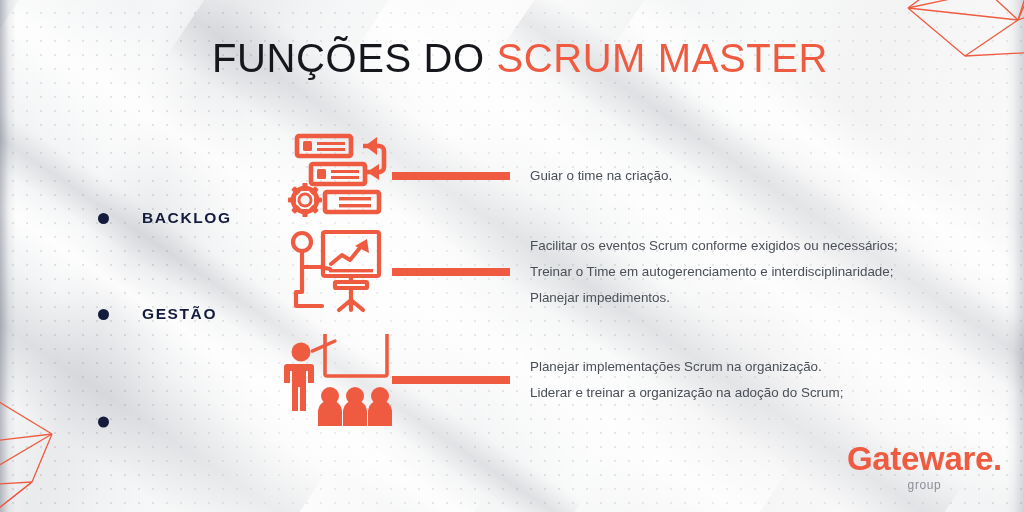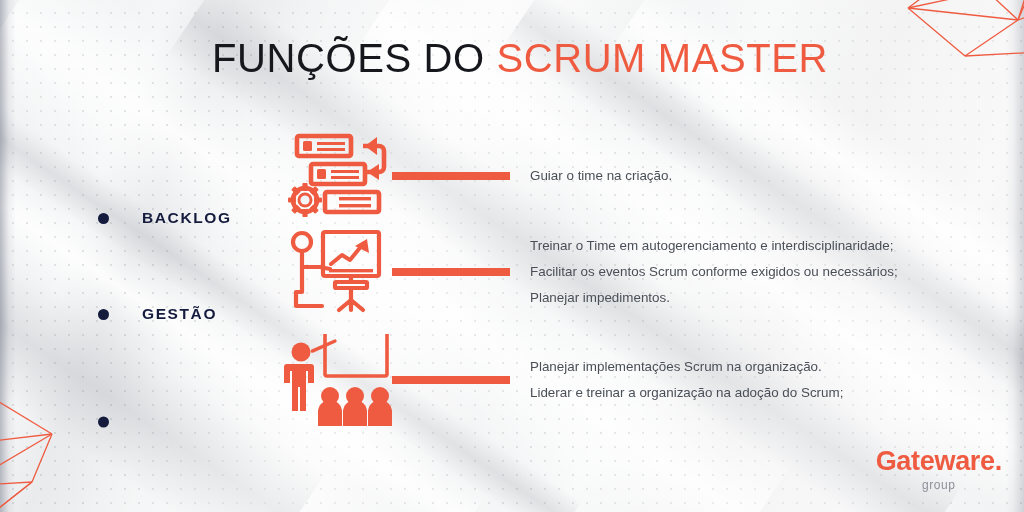--- a/index.html
+++ b/index.html
@@ -166,21 +166,21 @@
   }
 
   
   .logo {
     position: absolute;
     right: 22px;
     bottom: 20px;
     text-align: center;
   }
   .logo-main {
-    font-size: 27px;
+    font-size: 33px;
     font-weight: 800;
     color: #ef5b40;
     letter-spacing: -0.3px;
     line-height: 1;
     font-family: "Liberation Sans", sans-serif;
   }
   .logo-sub {
     font-size: 12px;
     color: #8d9099;
     letter-spacing: 0.6px;
@@ -339,22 +339,22 @@
 
         <polygon points="84,11 86,25 72,18" fill="#ef5b40"></polygon>
 
         <rect x="46" y="41" width="44" height="3.4" fill="#ef5b40"></rect>
       </svg>
     </div>
 
     <div class="connector"></div>
 
     <div class="row-desc">
+      <div class="desc-line">Facilitar os eventos Scrum conforme exigidos ou necessários;</div>
       <div class="desc-line">Treinar o Time em autogerenciamento e interdisciplinaridade;</div>
-      <div class="desc-line">Facilitar os eventos Scrum conforme exigidos ou necessários;</div>
       <div class="desc-line">Planejar impedimentos.</div>
     </div>
   </div>
 
   <div class="row" style="top:330px;">
     <div class="row-label">
       <span class="bullet"></span>
     </div>
 
     <div class="row-icon" style="left:283px; width:112px; height:92px;">

